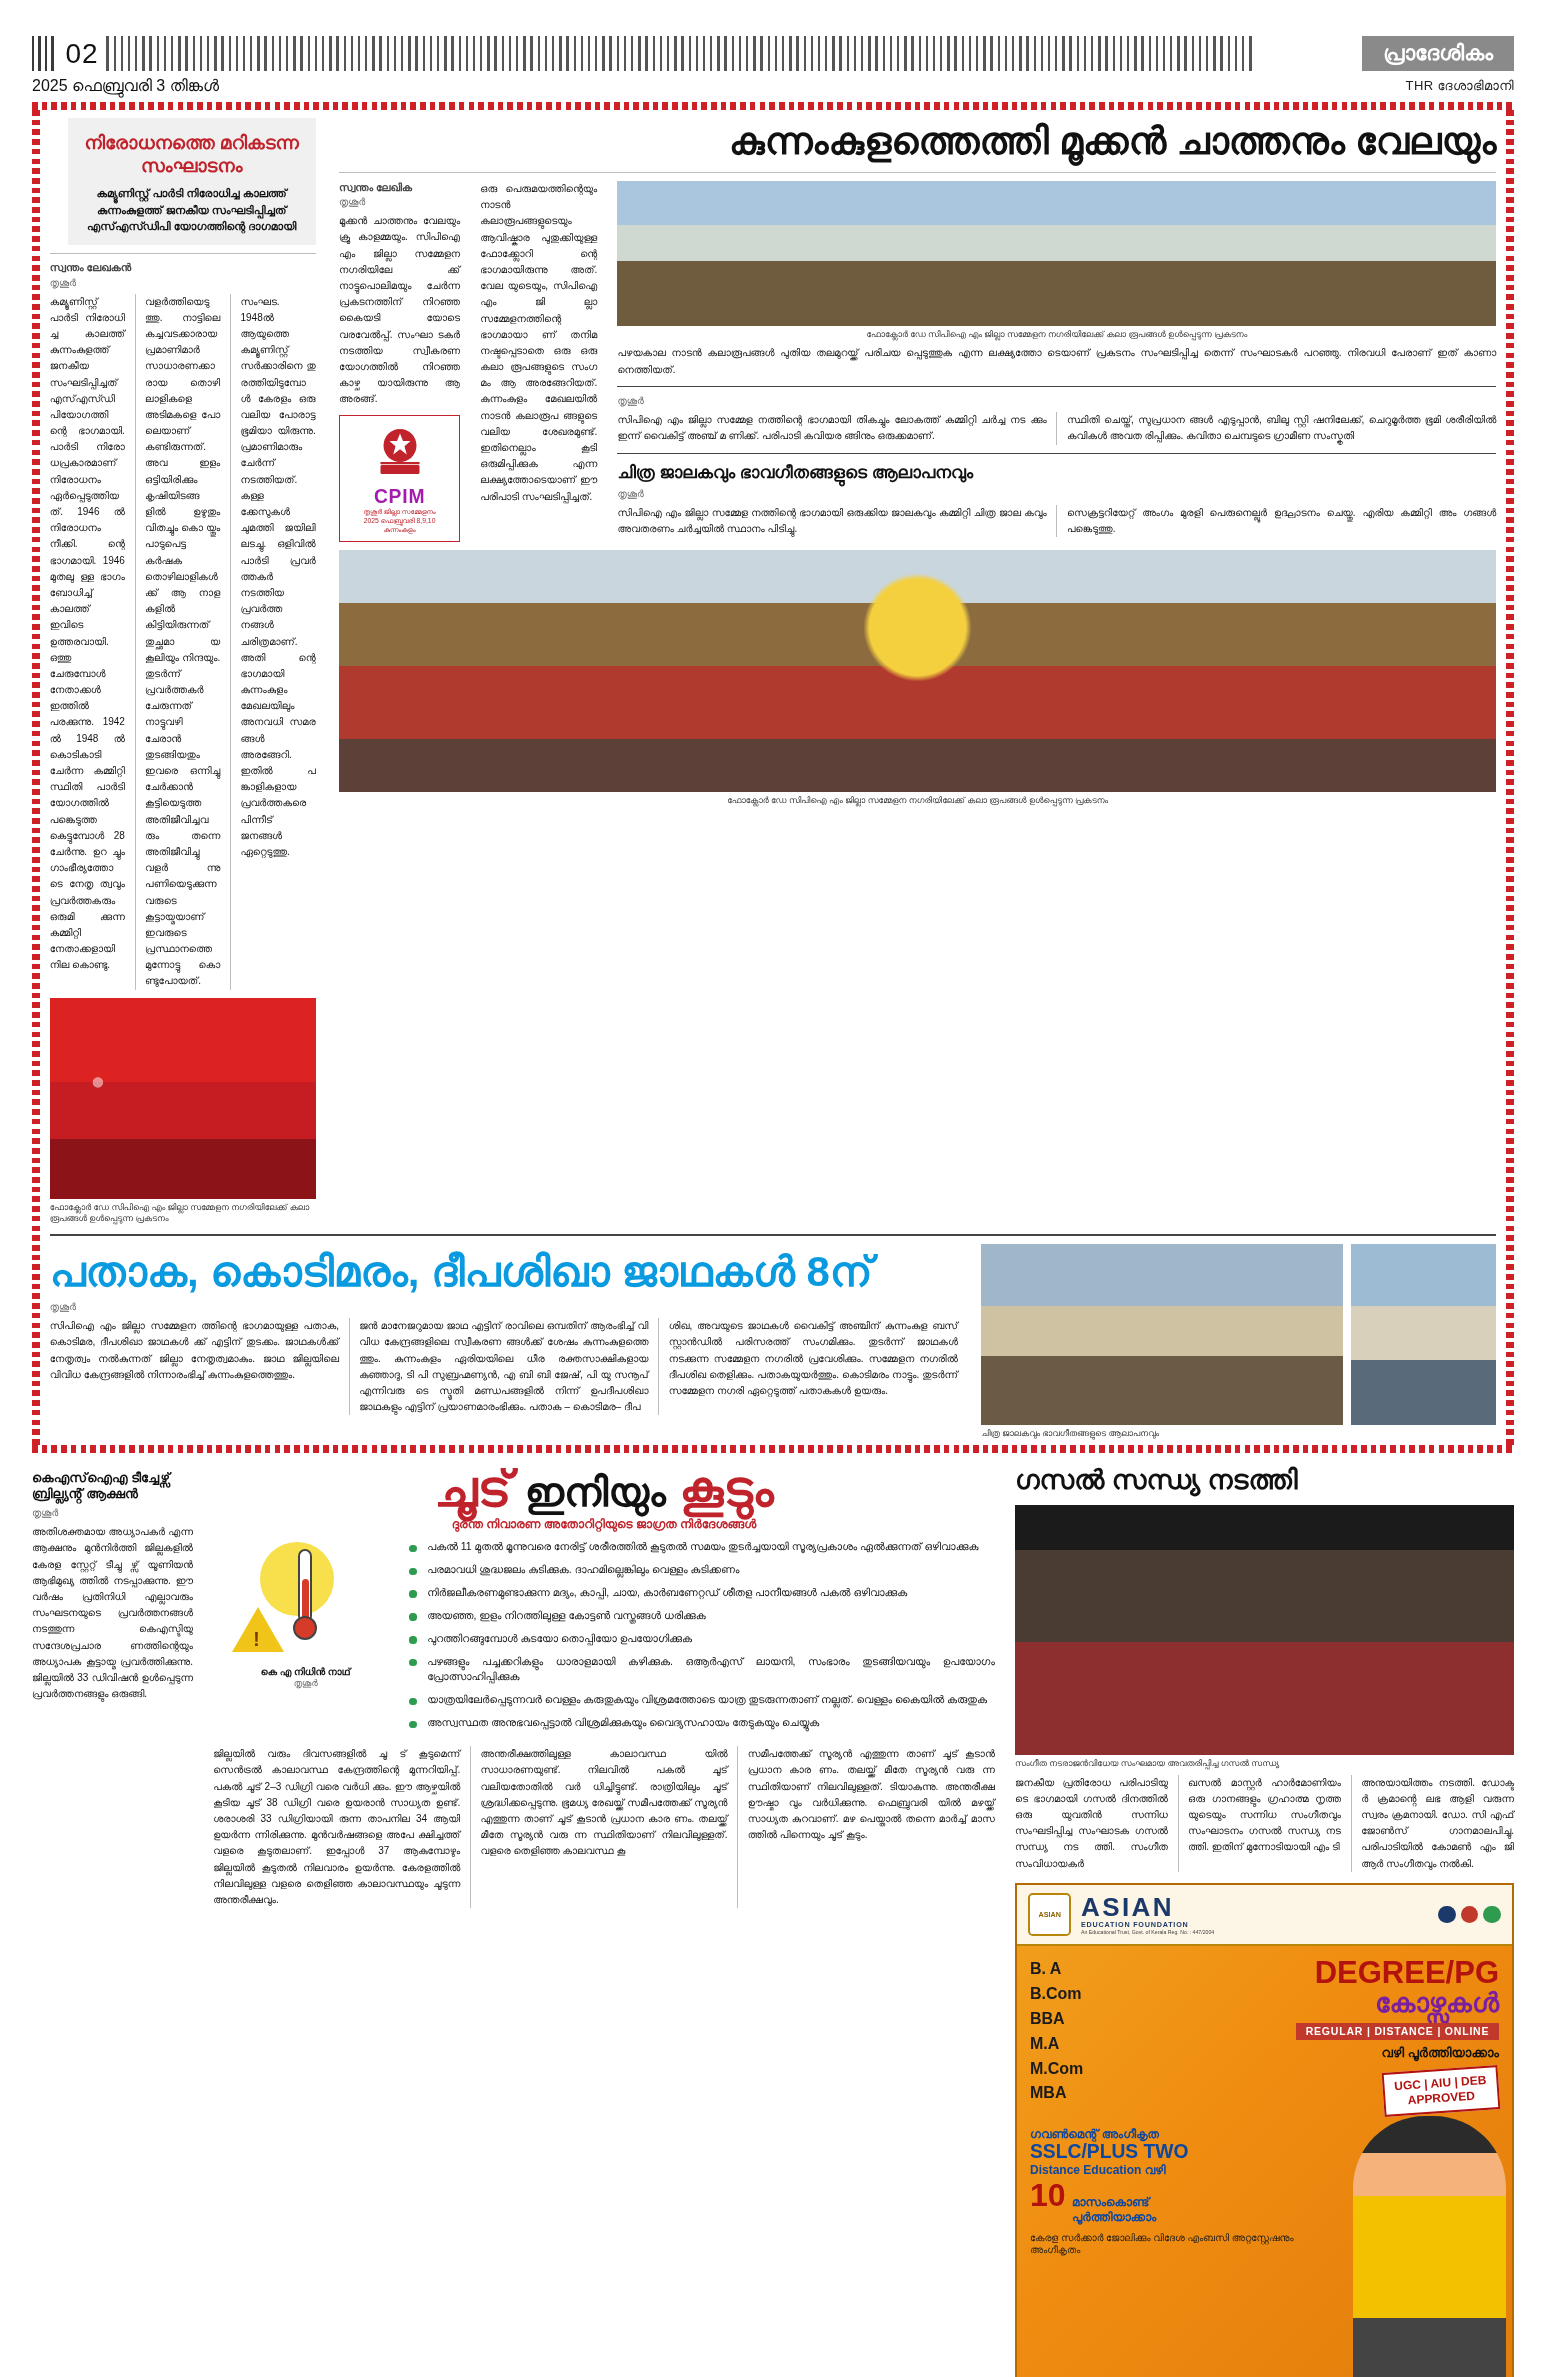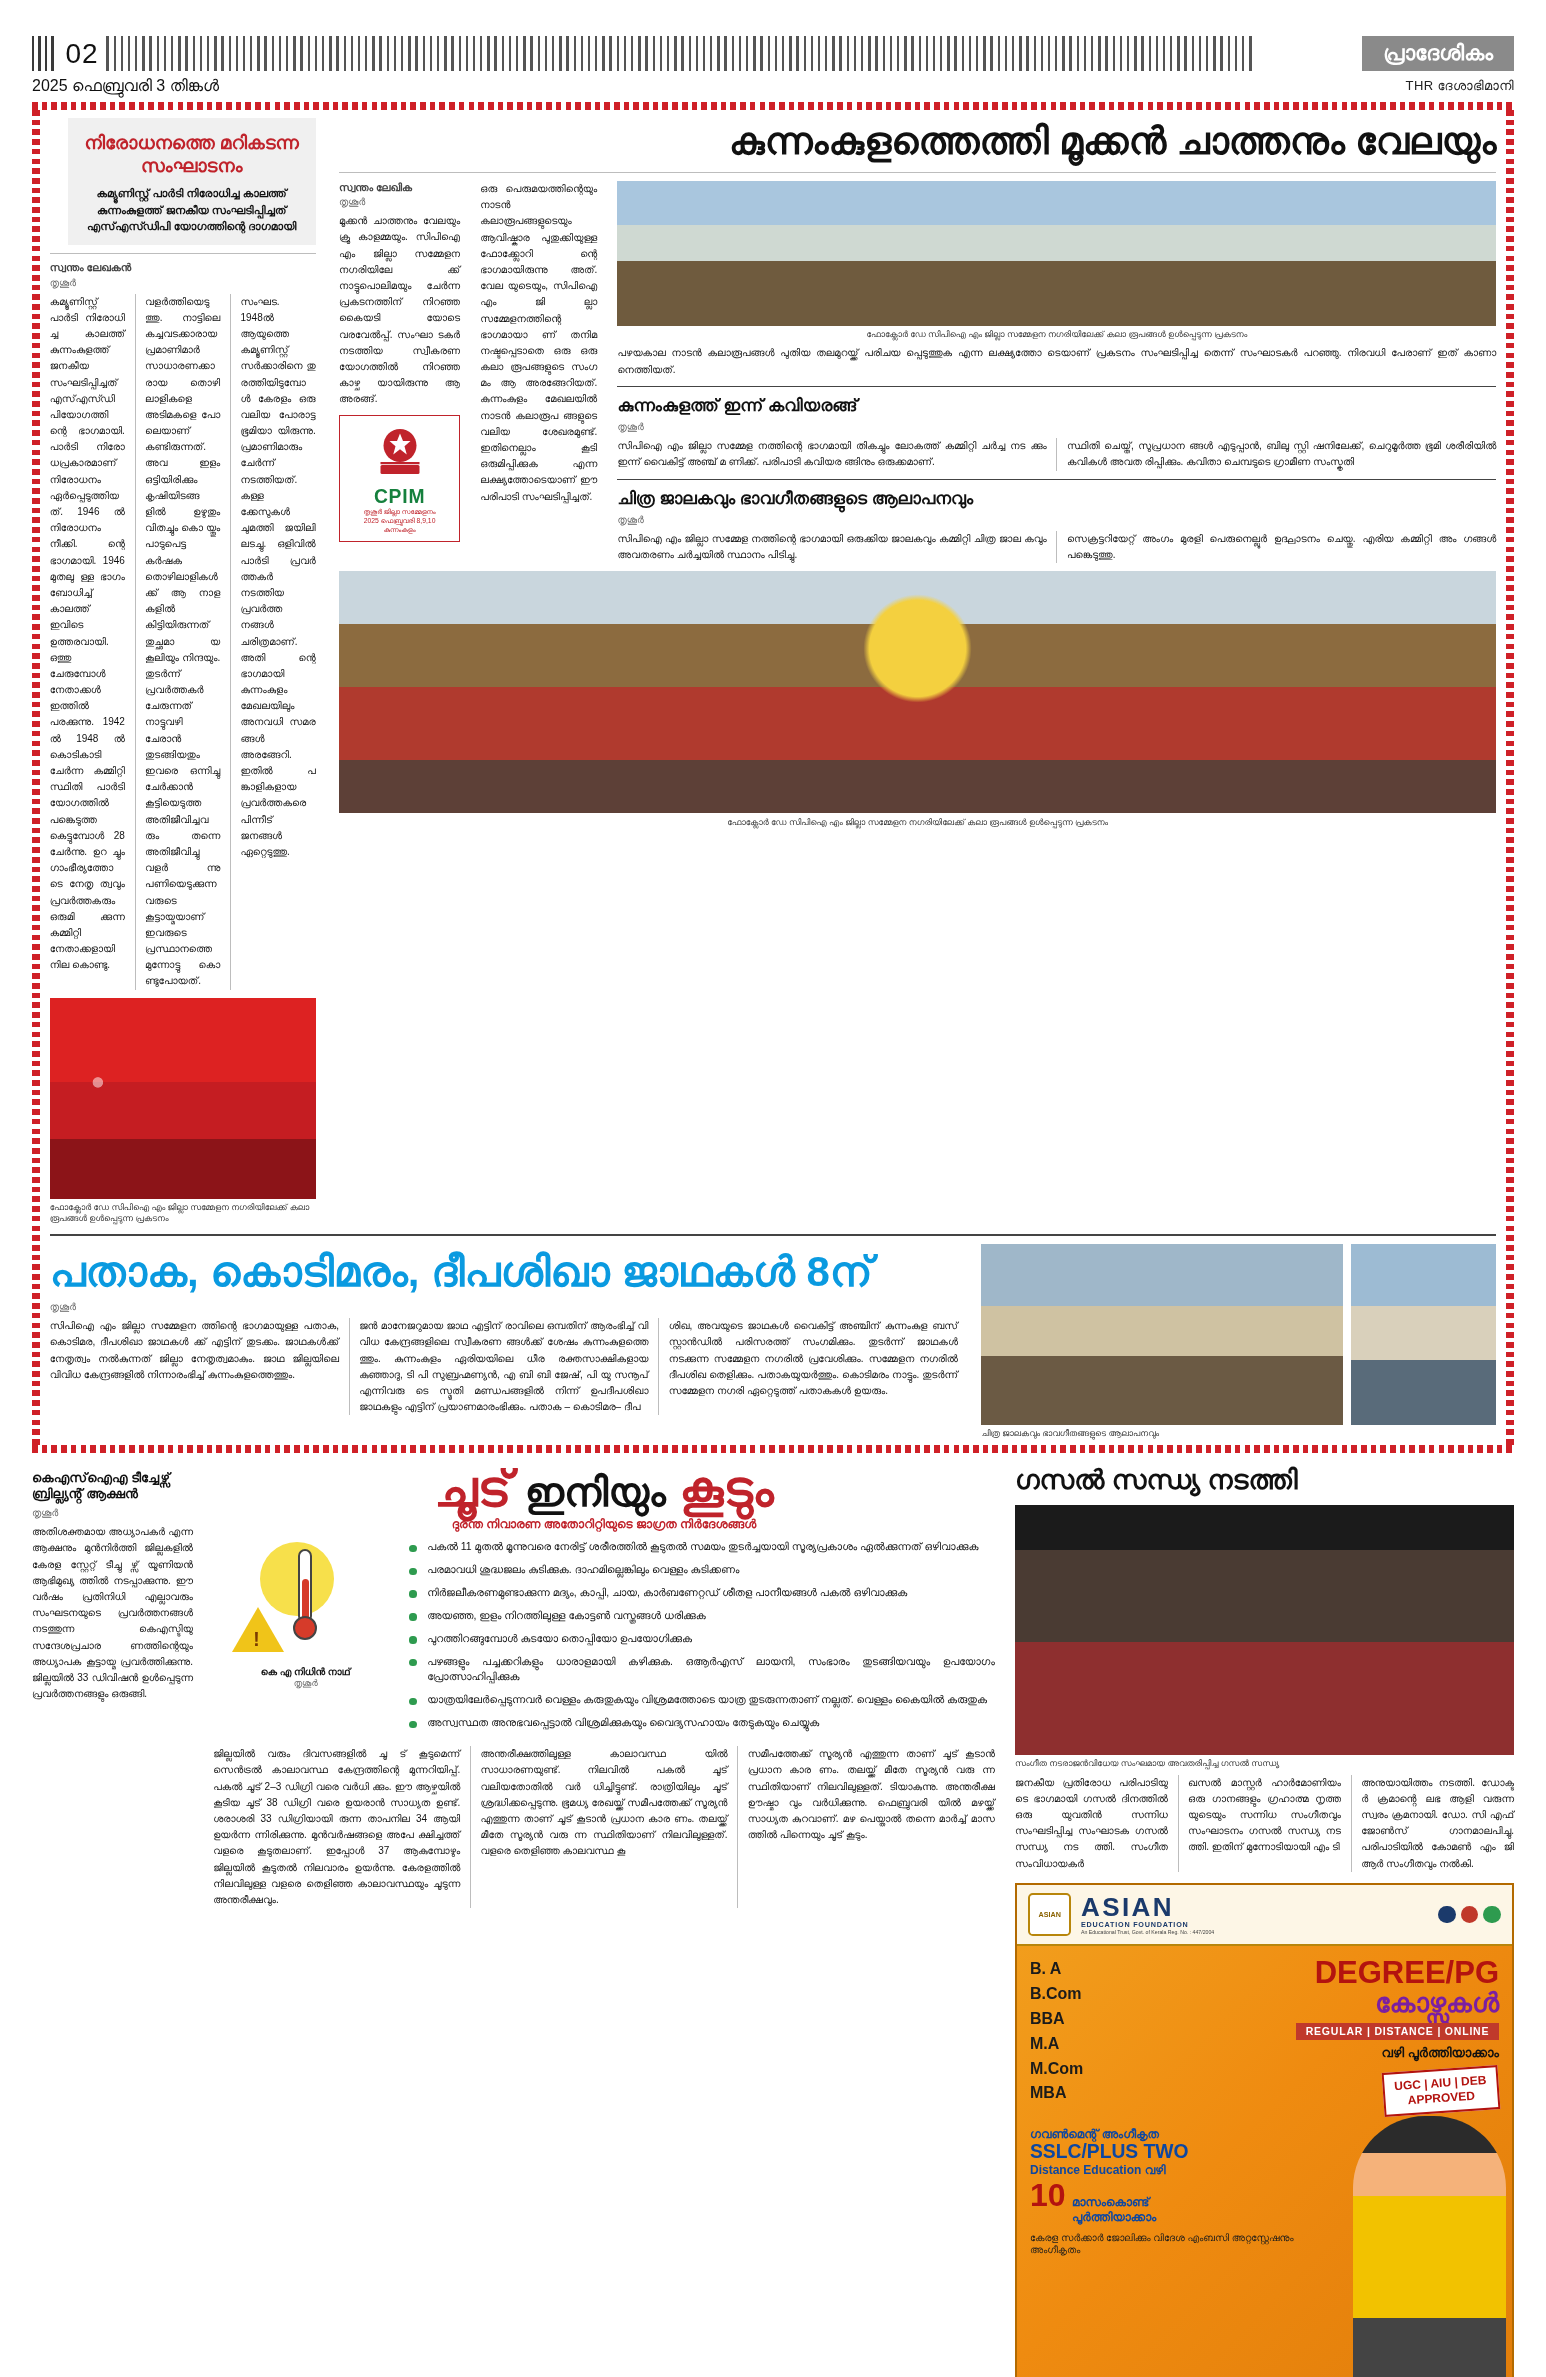--- a/index.html
+++ b/index.html
@@ -112,21 +112,21 @@
     background:linear-gradient(180deg,#9dbbd3 0 34%, #d9d0bb 34% 64%, #596b7a 64% 100%);
   }
 
   
   .cpim-logo {
     border:1.6px solid #c0232b; padding:6.4px; text-align:center; background:#fff;
   }
   .cpim-logo .emblem {
     width:60px; height:60px; margin:0 auto 3.2px auto; position:relative;
   }
-  .cpim-logo .title { color:#15803d; font-size:19.3px; font-weight:bold; letter-spacing:0.8px;}
+  .cpim-logo .title { color:#a21caf; font-size:19.3px; font-weight:bold; letter-spacing:0.8px;}
   .cpim-logo .sub { color:#c0232b; font-size:6.8px; line-height:1.3; }
 
   
   .adv-head { color:#c0232b; font-size:12px; font-weight:bold; text-align:center; margin:3.2px 0 8px; }
   ul.bullets { list-style:none; }
   ul.bullets li {
     position:relative; padding-left:17.7px; margin-bottom:7.2px;
     font-size:10.5px; line-height:1.5; color:#111; text-align:justify;
   }
   ul.bullets li:before {
@@ -438,21 +438,20 @@
                 <div class="body-text">ഒരു പെരുമയത്തിന്റെയും നാടൻ കലാരൂപങ്ങളുടെയും ആവിഷ്കാര പുതുക്കിയുള്ള ഫോക്ക്ലോറി ന്റെ ഭാഗമായിരുന്നു അത്. വേല യുടെയും, സിപിഐ എം ജി ല്ലാ സമ്മേളനത്തിന്റെ ഭാഗമായാ ണ് തനിമ നഷ്ടപ്പെടാതെ ഒരു ഒരു കലാ രൂപങ്ങളുടെ സംഗ മം ആ അരങ്ങേറിയത്. കുന്നംകുളം മേഖലയിൽ നാടൻ കലാരൂപ ങ്ങളുടെ വലിയ ശേഖരമുണ്ട്. ഇതിനെല്ലാം കൂടി ഒരുമിപ്പിക്കുക എന്ന ലക്ഷ്യത്തോടെയാണ് ഈ പരിപാടി സംഘടിപ്പിച്ചത്.</div>
               </div>
               <div class="vrule"></div>
 
               <div style="flex:1 1 auto;">
                 <div class="photo ph-crowd" style="height:145px;"></div>
                 <div class="caption">ഫോക്ലോർ ഡേ സിപിഐ എം ജില്ലാ സമ്മേളന നഗരിയിലേക്ക് കലാ രൂപങ്ങൾ ഉൾപ്പെടുന്ന പ്രകടനം</div>
                 <div class="body-text" style="margin-top:4.8px;">പഴയകാല നാടൻ കലാരൂപങ്ങൾ പുതിയ തലമുറയ്ക്ക് പരിചയ പ്പെടുത്തുക എന്ന ലക്ഷ്യത്തോ ടെയാണ് പ്രകടനം സംഘടിപ്പിച്ച തെന്ന് സംഘാടകർ പറഞ്ഞു. നിരവധി പേരാണ് ഇത് കാണാ നെത്തിയത്.</div>
 
                 <div class="hrule-dark"></div>
-                <h2 class="sub-head">കുന്നംകുളത്ത് ഇന്ന് കവിയരങ്ങ്</h2>
                 <div class="byline">തൃശൂർ</div>
                 <div class="cols">
                   <div class="body-text" style="flex:1">സിപിഐ എം ജില്ലാ സമ്മേള നത്തിന്റെ ഭാഗമായി തികച്ചും ലോകത്ത് കമ്മിറ്റി ചർച്ച നട ക്കും ഇന്ന് വൈകിട്ട് അഞ്ച് മ ണിക്ക്. പരിപാടി കവിയര ങ്ങിനും ഒരുക്കമാണ്.</div>
                   <div class="vrule"></div>
                   <div class="body-text" style="flex:1">സ്ഥിതി ചെയ്ത്, സുപ്രധാന ങ്ങൾ എടുപ്പാൻ, ബിലു സ്റ്റി ഷനിലേക്ക്, ചെറുമൂർത്ത ഭൂമി ശരീരിയിൽ കവികൾ അവത രിപ്പിക്കും. കവിതാ ചെമ്പടുടെ ഗ്രാമീണ സംസ്കൃതി</div>
                 </div>
 
                 <div class="hrule-dark"></div>
                 <h2 class="sub-head">ചിത്ര ജാലകവും ഭാവഗീതങ്ങളുടെ ആലാപനവും</h2>
                 <div class="byline">തൃശൂർ</div>

